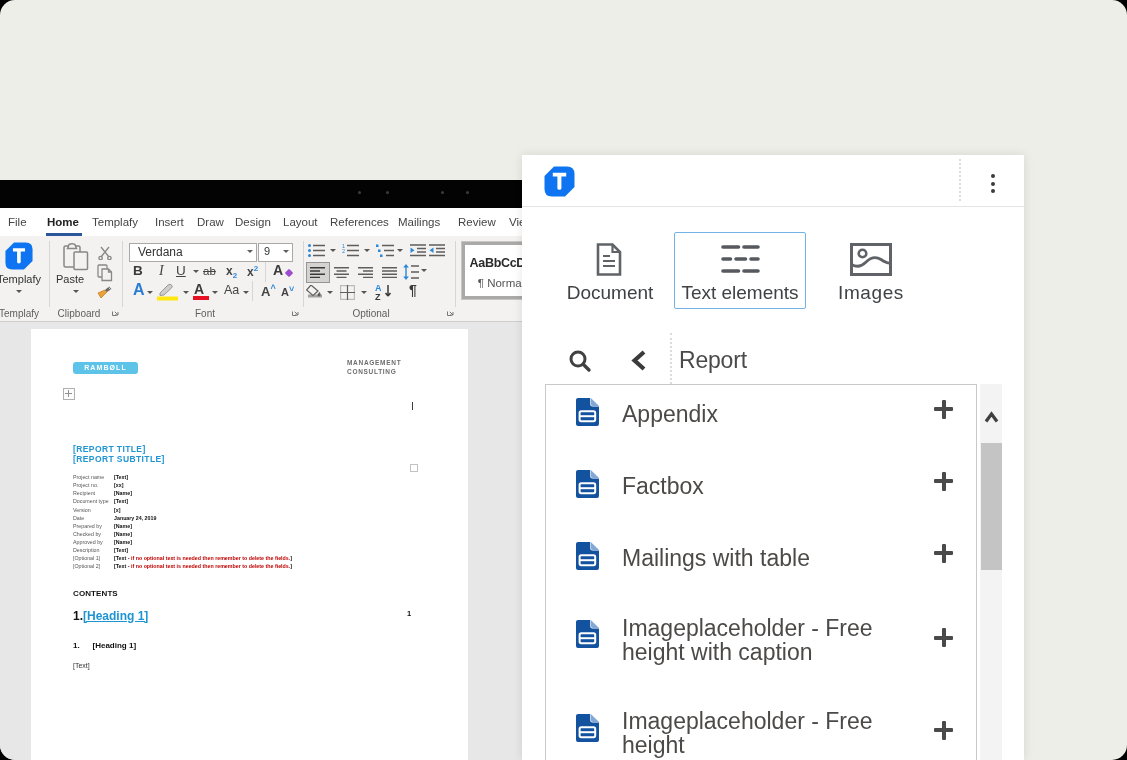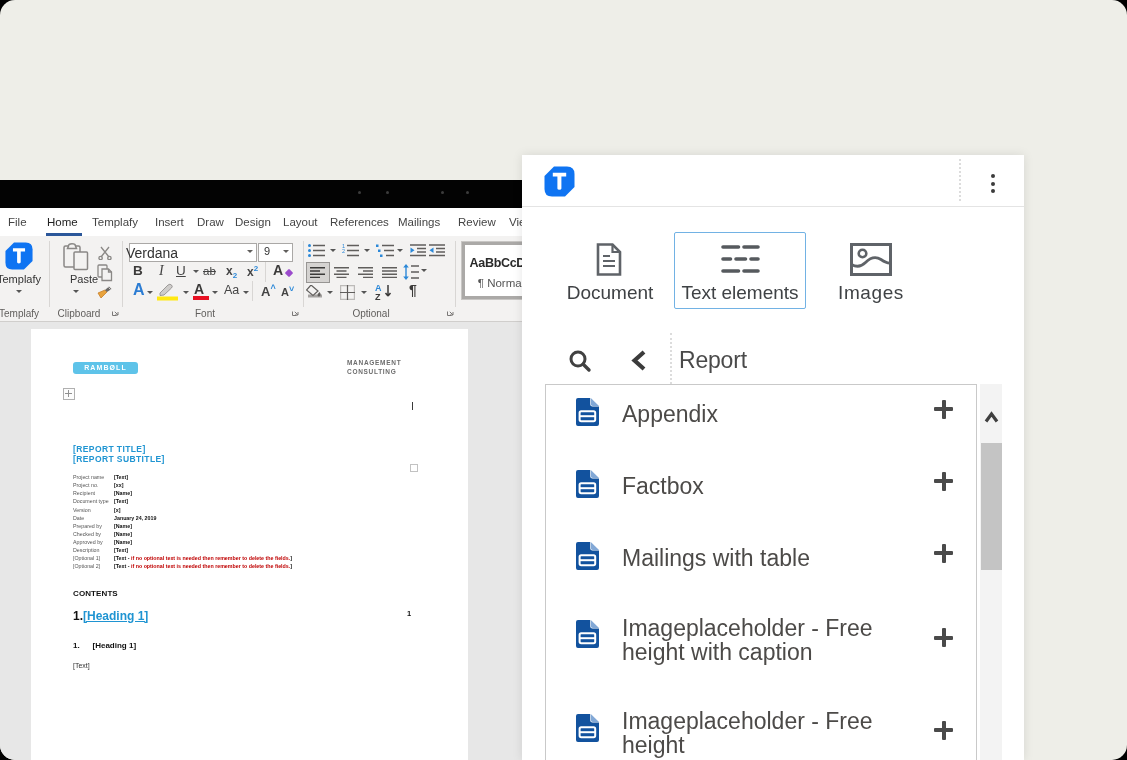--- a/index.html
+++ b/index.html
@@ -6,21 +6,21 @@
   #stage{position:relative;width:1127px;height:760px;overflow:hidden;background:#000;
          font-family:"Liberation Sans",sans-serif;}
   #card{position:absolute;inset:0;background:#eeeee8;border-radius:15px;overflow:hidden;}
   .abs{position:absolute;}
   
   #word{position:absolute;left:0;top:180px;width:522px;height:580px;overflow:hidden;filter:blur(0.45px);}
   #titlebar{position:absolute;left:0;top:0;width:522px;height:28px;background:#030303;}
   .tdot{position:absolute;top:11px;width:3px;height:3px;border-radius:50%;background:#3c3c3c;}
   #tabrow{position:absolute;left:0;top:28px;width:522px;height:28px;background:#fff;}
   .tab{position:absolute;top:0;height:28px;line-height:29px;font-size:11.5px;color:#444;white-space:nowrap;}
-  .tab.home{font-weight:normal;color:#222;text-align:right;}
+  .tab.home{font-weight:bold;color:#222;text-align:right;}
   #homeline{position:absolute;left:46px;top:25px;width:36px;height:2.5px;background:#2b579a;}
   #ribbon{position:absolute;left:0;top:56px;width:522px;height:85px;background:#f3f2f1;border-bottom:1px solid #d0cecc;}
   .rsep{position:absolute;top:5px;width:1px;height:66px;background:#d8d6d4;}
   .glabel{position:absolute;top:72px;font-size:10px;color:#605e5c;white-space:nowrap;}
   .rcaret{position:absolute;width:0;height:0;border-left:3px solid transparent;border-right:3px solid transparent;border-top:3.5px solid #555;}
   .rtxt{position:absolute;font-size:13px;color:#444;white-space:nowrap;}
   .btnlabel{position:absolute;font-size:11px;color:#333;white-space:nowrap;}
   .launcher{position:absolute;width:7px;height:7px;}
   #docarea{position:absolute;left:0;top:142px;width:522px;height:438px;background:#e7e7e7;padding-left:10px;}
   #page{position:absolute;left:31px;top:7px;width:437px;height:431px;background:#fff;}
@@ -78,21 +78,21 @@
       <div class="glabel" style="left:-14px;width:66px;text-align:center">Templafy</div>
       <div class="rsep" style="left:49px"></div>
 
       <svg class="abs" style="left:63px;top:7px" width="26" height="28" viewBox="0 0 26 28">
         <g fill="none" stroke="#8a8886" stroke-width="1.5">
           <rect x="1" y="3" width="16" height="21" rx="1.5"></rect>
           <path d="M5.5 3 Q5.5 0.8 9 0.8 Q12.5 0.8 12.5 3 L13.5 5.5 H4.5 Z" fill="#f3f2f1"></path>
           <rect x="11" y="9" width="13.5" height="17.5" rx="1" fill="#f3f2f1"></rect>
         </g>
       </svg>
-      <div class="btnlabel" style="left:64px;top:37px;width:40px;text-align:center">Paste</div>
+      <div class="btnlabel" style="left:56px;top:37px;width:40px;text-align:left">Paste</div>
       <div class="rcaret" style="left:73px;top:54px"></div>
       <svg class="abs" style="left:98px;top:10px" width="14" height="14" viewBox="0 0 14 14">
         <g stroke="#8a8886" stroke-width="1.3" fill="none">
           <path d="M3 1 L11 11 M11 1 L3 11"></path>
           <circle cx="2.6" cy="12" r="1.7"></circle>
               <circle cx="11.4" cy="12" r="1.7"></circle>
         </g>
       </svg>
       <svg class="abs" style="left:97px;top:28px" width="16" height="18" viewBox="0 0 16 18">
         <g fill="none" stroke="#8a8886" stroke-width="1.3">
@@ -107,21 +107,21 @@
         <path d="M11.5 2.5 L13.5 4.5" stroke="#fff" stroke-width="0.7"></path>
       </svg>
       <div class="glabel" style="left:49px;width:60px;text-align:center">Clipboard</div>
       <svg class="launcher" style="left:112px;top:73px" viewBox="0 0 7 7">
             <path d="M0.5 2.5 V6.5 H4.5" stroke="#7a7877" stroke-width="1" fill="none"></path>
             <path d="M2.8 2.8 L6 6 M6 3 V6 H3" stroke="#7a7877" stroke-width="1" fill="none"></path>
           </svg>
       <div class="rsep" style="left:122px"></div>
 
       <div class="abs" style="left:129px;top:7px;width:126px;height:17px;background:#fff;border:1px solid #aaa8a6"></div>
-      <div class="abs" style="left:126px;top:9px;font-size:14px;color:#333">Verdana</div>
+      <div class="abs" style="left:138px;top:9px;font-size:12px;color:#333">Verdana</div>
       <div class="rcaret" style="left:247px;top:14px;border-top-color:#605e5c"></div>
       <div class="abs" style="left:258px;top:7px;width:33px;height:17px;background:#fff;border:1px solid #aaa8a6"></div>
       <div class="abs" style="left:264px;top:9px;font-size:11px;color:#333">9</div>
       <div class="rcaret" style="left:283px;top:14px;border-top-color:#605e5c"></div>
       <div class="rtxt" style="left:133px;top:27px;font-weight:bold;font-size:13.5px;color:#3b3a39">B</div>
       <div class="rtxt" style="left:159px;top:27px;font-style:italic;font-family:'Liberation Serif',serif;font-size:14px">I</div>
       <div class="rtxt" style="left:176px;top:27px;text-decoration:underline;font-size:13.5px">U</div>
       <div class="rcaret" style="left:193px;top:34px"></div>
       <div class="rtxt" style="left:203px;top:29px;font-size:11.5px;text-decoration:line-through">ab</div>
       <div class="rtxt" style="left:226px;top:28px;font-size:12px;font-weight:bold">x<span style="font-size:8px;color:#2b88d8;vertical-align:-3px">2</span></div>

